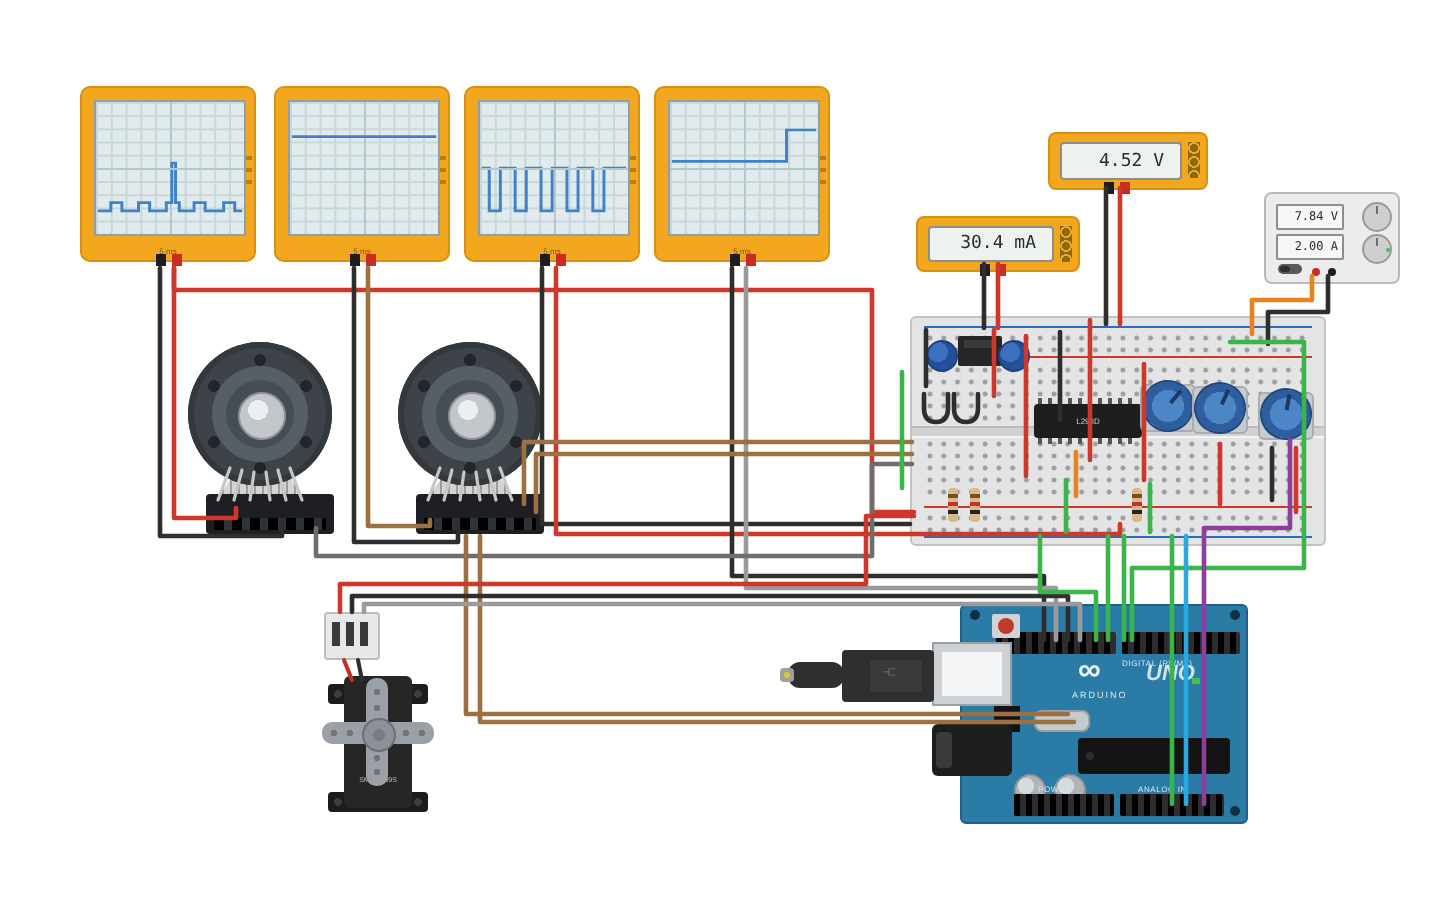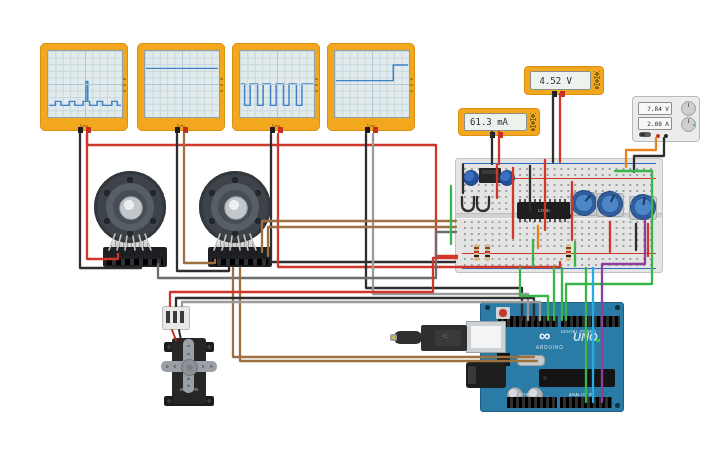--- a/index.html
+++ b/index.html
@@ -20,21 +20,21 @@
          background:repeating-linear-gradient(#b67f10 0 2px,transparent 2px 6px);}
   .scope .tlabel{position:absolute;left:0;right:0;bottom:1px;text-align:center;
          font-size:4px;color:#7a5200;line-height:6px;}
   .term{position:absolute;width:5px;height:6px;z-index:12;}
   .term.blk{background:#1d1d1d;} .term.red{background:#c92c21;}
   
   .mmeter{position:absolute;background:#f3a71e;border:1px solid #d98f14;border-radius:4px;z-index:10;}
   .mmeter .disp{position:absolute;left:5px;top:4px;bottom:4px;right:12px;background:#eef2ee;
          border:1px solid #8a8f8a;border-radius:2px;
          font-family:"DejaVu Sans Mono",monospace;font-size:9px;color:#2c2c2c;
-         display:flex;align-items:center;justify-content:flex-end;padding-right:18px;}
+         display:flex;align-items:center;justify-content:flex-end;padding-right:8px;}
   .mmeter .mbtns{position:absolute;right:3px;top:4px;width:6px;height:18px;
          background:repeating-radial-gradient(circle at 3px 3px,#8a6a10 0 2px,transparent 2px 3px);
          background-size:6px 7px;background-repeat:repeat-y;}
   
   .psu{position:absolute;left:632px;top:96px;width:66px;height:44px;background:#ececec;
        border:1px solid #b9b9b9;border-radius:4px;z-index:10;}
   .psu .pdisp{position:absolute;left:5px;width:30px;height:11px;background:#f6f8f6;
        border:1px solid #8a8f8a;border-radius:1px;font-family:"DejaVu Sans Mono",monospace;
        font-size:6px;color:#2c2c2c;display:flex;align-items:center;justify-content:flex-end;padding-right:2px;}
   .knob{position:absolute;left:48px;width:13px;height:13px;border-radius:50%;
@@ -253,21 +253,21 @@
         <path fill="none" stroke="#3e83c9" stroke-width="1.6" d="M1,36 H63 V17 H79"></path>
       </svg>
     </div>
     <div class="btns"></div>
     <div class="tlabel">5 ms</div>
     <div class="term blk" style="left:37px;bottom:-3px"></div>
     <div class="term red" style="left:45px;bottom:-3px"></div>
   </div>
 
   <div class="mmeter" style="left:458px;top:108px;width:80px;height:26px">
-    <div class="disp">61.3 mA</div>
+    <div class="disp">30.4 mA</div>
     <div class="mbtns"></div>
     <div class="term blk" style="left:31px;bottom:-3px"></div>
     <div class="term red" style="left:39px;bottom:-3px"></div>
   </div>
 
   <div class="mmeter" style="left:524px;top:66px;width:78px;height:27px">
     <div class="disp">4.52 V</div>
     <div class="mbtns"></div>
     <div class="term blk" style="left:27px;bottom:-3px"></div>
     <div class="term red" style="left:35px;bottom:-3px"></div>

